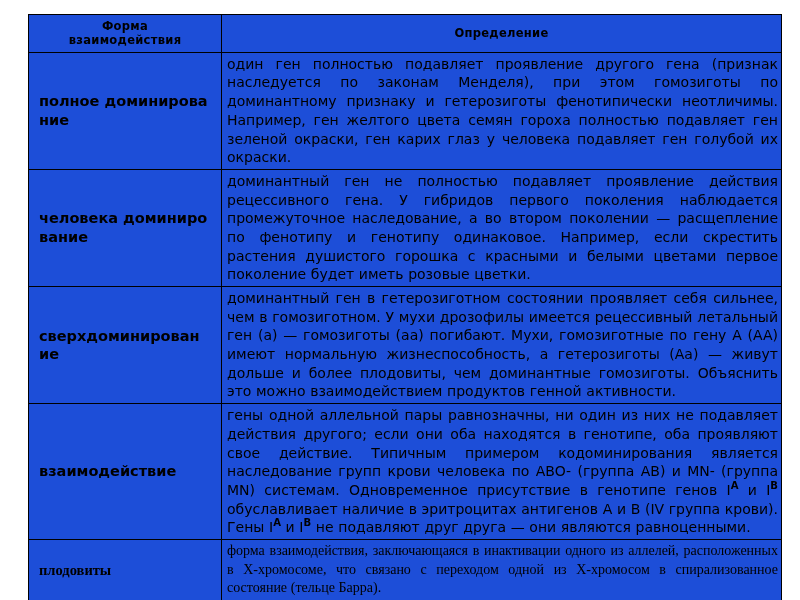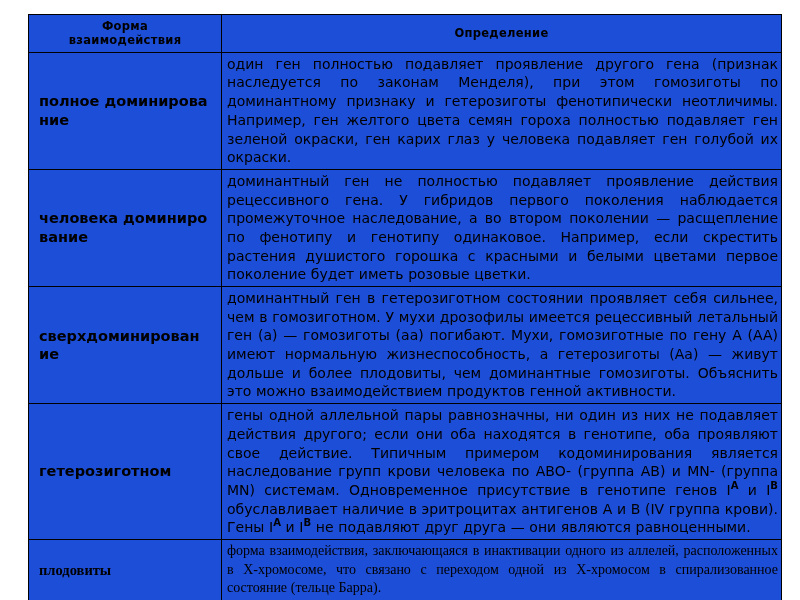--- a/index.html
+++ b/index.html
@@ -150,21 +150,21 @@
         <td class="form-cell">
           <span class="fname">сверхдоминирование</span>
         </td>
         <td class="def-cell">
           <p>доминантный ген в гетерозиготном состоянии проявляет себя сильнее, чем в гомозиготном. У мухи дрозофилы имеется рецессивный летальный ген (a) — гомозиготы (aa) погибают. Мухи, гомозиготные по гену A (AA) имеют нормальную жизнеспособность, а гетерозиготы (Aa) — живут дольше и более плодовиты, чем доминантные гомозиготы. Объяснить это можно взаимодействием продуктов генной активности.</p>
         </td>
       </tr>
 
       <tr>
         <td class="form-cell">
-          <span class="fname">гетерозиготном</span>
+          <span class="fname">взаимодействие</span>
         </td>
         <td class="def-cell">
           <p><span>гены одной аллельной пары равнозначны, ни один из них не подавляет действия другого; если они оба находятся в генотипе, оба проявляют свое действие. Типичным примером кодоминирования является наследование групп крови человека по ABO- (группа AB) и MN- (группа MN) системам. Одновременное присутствие в генотипе генов I</span><sup class="gene-sup">A</sup><span> и I</span><sup class="gene-sup">B</sup><span> обуславливает наличие в эритроцитах антигенов A и B (IV группа крови). Гены I</span><sup class="gene-sup">A</sup><span> и I</span><sup class="gene-sup">B</sup><span> не подавляют друг друга — они являются равноценными.</span></p>
         </td>
       </tr>
 
 
       <tr class="row-clipped">
         <td class="form-cell">
           <span class="fname">плодовиты</span>

